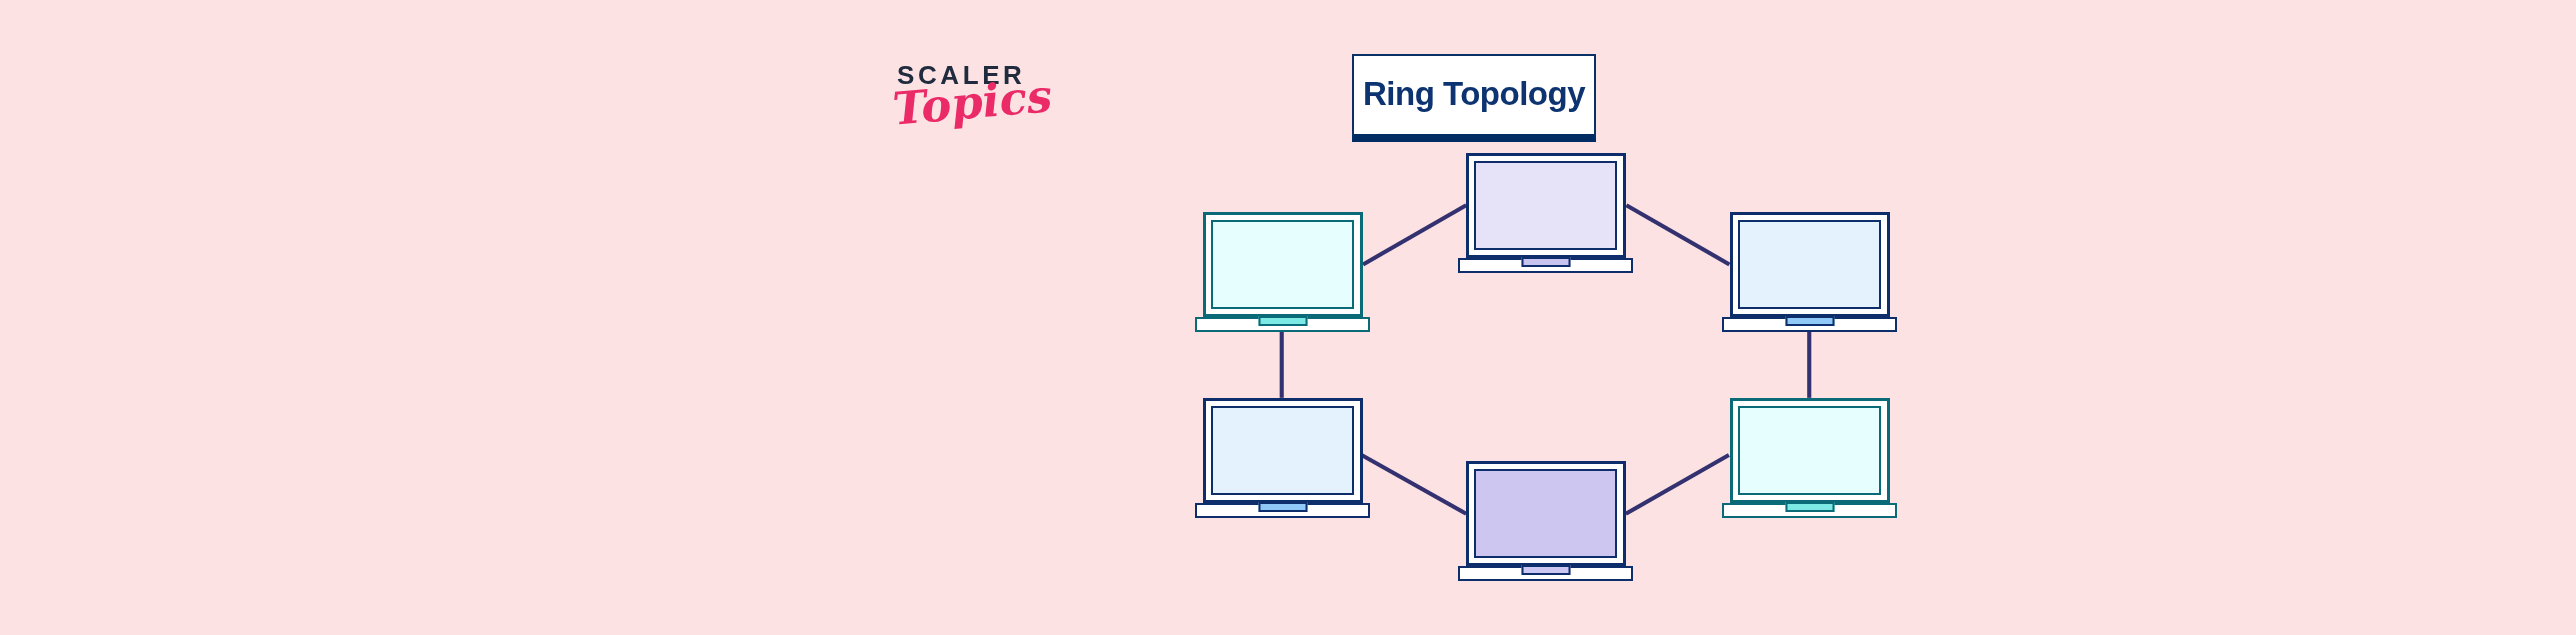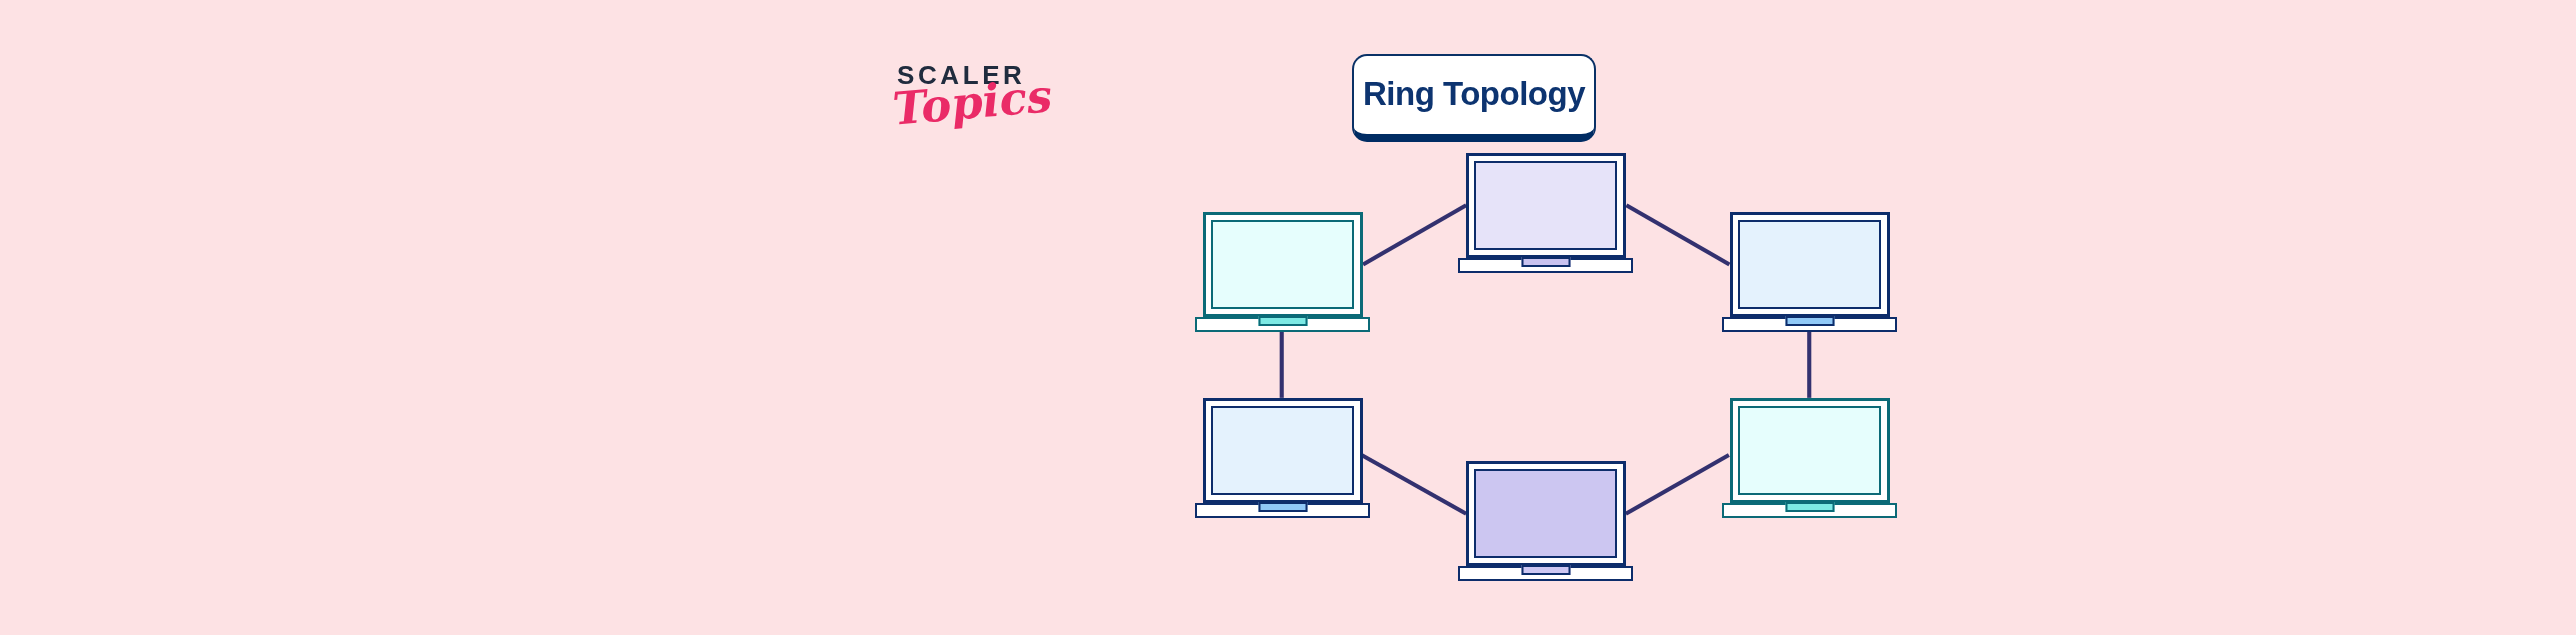--- a/index.html
+++ b/index.html
@@ -33,21 +33,21 @@
     transform: rotate(-5deg);
     transform-origin: left top;
   }
 
   
   #title-box {
     position: absolute;
     left: 1352px; top: 54px;
     width: 244px; height: 88px;
     box-sizing: border-box;
-    display: flex; align-items: center; justify-content: center; border-radius: 15px;
+    display: flex; align-items: center; justify-content: center;
   }
   #title-text {
     font-weight: 700;
     font-size: 33px;
     letter-spacing: -0.5px;
     line-height: 1;
     padding-bottom: 3.1px;
   }
 
   

